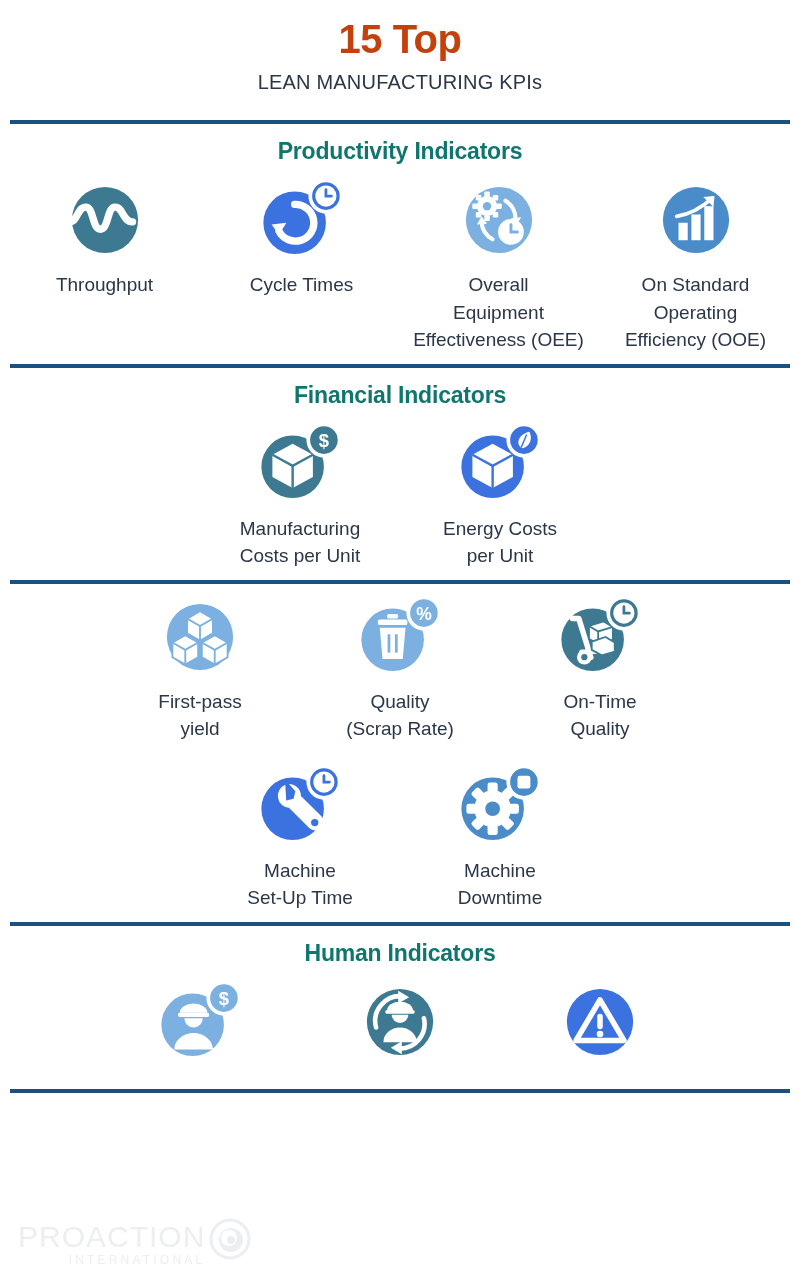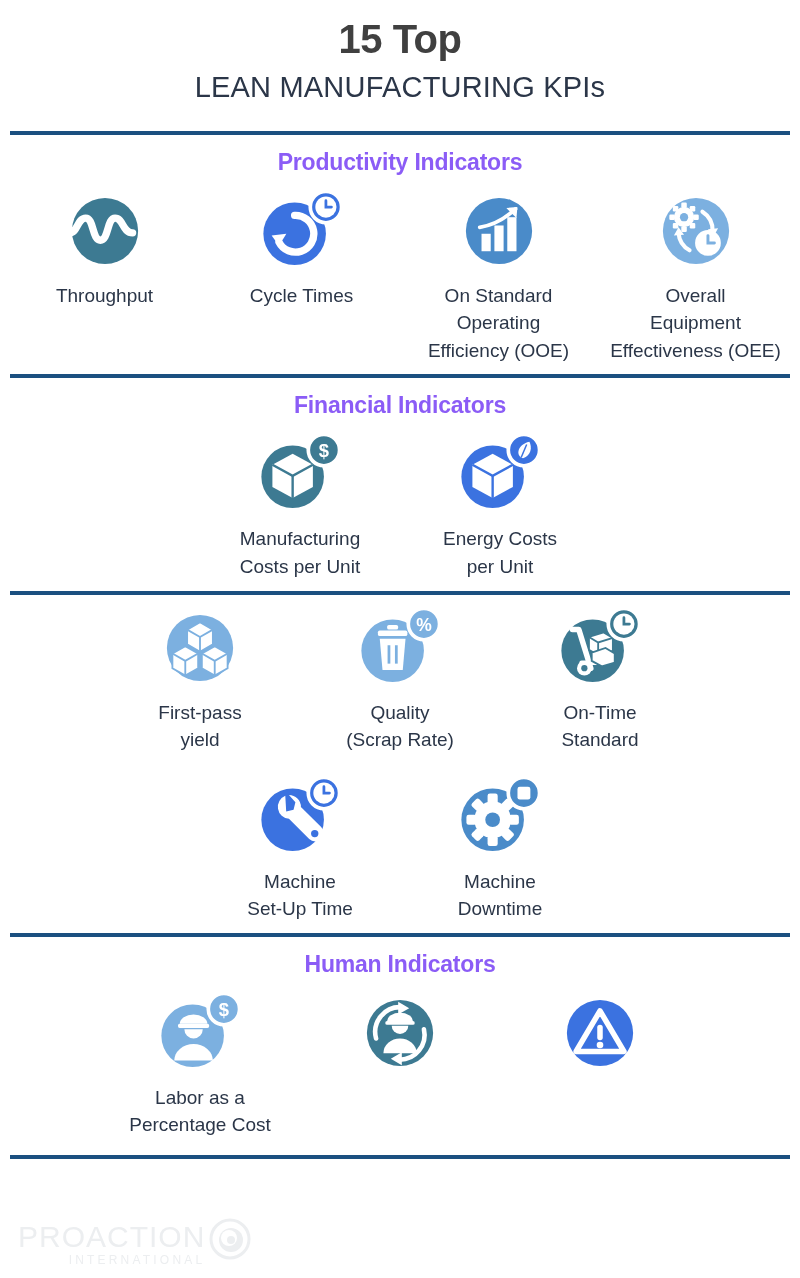--- a/index.html
+++ b/index.html
@@ -15,26 +15,26 @@
     height: 1278px;
     background: #ffffff;
     overflow: hidden;
   }
 
   
   .header { padding: 16px 0 0 0; text-align: center; }
   .title-main {
     font-size: 40px;
     font-weight: bold;
-    color: #404040;
+    color: #c2410c;
     letter-spacing: -0.5px;
     line-height: 1.15;
   }
   .title-sub {
-    font-size: 29px;
+    font-size: 20px;
     font-weight: normal;
     color: #2b3648;
     letter-spacing: 0.2px;
     margin-top: 8px;
     line-height: 1.2;
   }
 
   
   .divider {
     height: 4px;
@@ -42,21 +42,21 @@
     margin: 0 10px;
   }
   .divider.top { margin-top: 26px; }
 
   
   .section { padding: 14px 0 10px 0; }
   .section-title {
     text-align: center;
     font-size: 23px;
     font-weight: bold;
-    color: #8b5cf6;
+    color: #0f766e;
     margin-bottom: 16px;
     letter-spacing: -0.2px;
   }
   .row {
     display: flex;
     justify-content: center;
     align-items: flex-start;
     padding: 0 6px;
   }
   .row.row4 > .item { width: 200px; }
@@ -155,35 +155,20 @@
               <svg width="92" height="92" viewBox="0 0 100 100">
                 <circle cx="42" cy="53" r="34" fill="#3b72e0"></circle>
                 <path d="M42 33 A20 20 0 1 1 25 62" stroke="#ffffff" stroke-width="8" fill="none" stroke-linecap="round"></path>
                 <path d="M33 53 L25 66 L17 55 Z" fill="#ffffff"></path>
                 <circle cx="76" cy="24" r="17" fill="#3b72e0" stroke="#ffffff" stroke-width="4"></circle>
                 <circle cx="76" cy="24" r="11.5" fill="#ffffff"></circle>
                 <path d="M76 17 L76 24 L82 24" stroke="#3b72e0" stroke-width="3" fill="none" stroke-linecap="round"></path>
               </svg>
             </div>
             <div class="item-label">Cycle Times</div>
-          </div>
-          <div class="item">
-            <div class="icon-wrap">
-              <svg width="92" height="92" viewBox="0 0 100 100">
-                <circle cx="50" cy="50" r="36" fill="#4a8bc9"></circle>
-                <rect x="31" y="53" width="10" height="19" fill="#ffffff"></rect>
-                <rect x="45" y="44" width="10" height="28" fill="#ffffff"></rect>
-                <rect x="59" y="35" width="10" height="37" fill="#ffffff"></rect>
-                <path d="M29 46 C42 44, 55 38, 68 26" stroke="#ffffff" stroke-width="4" fill="none" stroke-linecap="round"></path>
-                <path d="M58 25 L70 24 L69 36 Z" fill="#ffffff"></path>
-              </svg>
-            </div>
-            <div class="item-label">On Standard
-Operating
-Efficiency (OOE)</div>
           </div>
           <div class="item">
             <div class="icon-wrap">
               <svg width="92" height="92" viewBox="0 0 100 100">
                 <circle cx="50" cy="50" r="36" fill="#7cb0e0"></circle>
                 <g fill="#ffffff">
                   <circle cx="37" cy="35" r="11"></circle>
                   <rect x="47" y="32" width="6" height="6" rx="1.3"></rect>
                   <rect x="43.19238815542512" y="41.19238815542512" width="6" height="6" rx="1.3"></rect>
                   <rect x="34" y="45" width="6" height="6" rx="1.3"></rect>
@@ -199,20 +184,35 @@
                 <path d="M43 71 A24 24 0 0 1 31 52" stroke="#ffffff" stroke-width="4.5" fill="none" stroke-linecap="round"></path>
                 <path d="M37 54 L31 46 L26 55 Z" fill="#ffffff"></path>
                 <circle cx="63" cy="63" r="14" fill="#ffffff"></circle>
                 <path d="M63 55 L63 63 L70 63" stroke="#7cb0e0" stroke-width="3.2" fill="none" stroke-linecap="round"></path>
               </svg>
             </div>
             <div class="item-label">Overall
 Equipment
 Effectiveness (OEE)</div>
           </div>
+          <div class="item">
+            <div class="icon-wrap">
+              <svg width="92" height="92" viewBox="0 0 100 100">
+                <circle cx="50" cy="50" r="36" fill="#4a8bc9"></circle>
+                <rect x="31" y="53" width="10" height="19" fill="#ffffff"></rect>
+                <rect x="45" y="44" width="10" height="28" fill="#ffffff"></rect>
+                <rect x="59" y="35" width="10" height="37" fill="#ffffff"></rect>
+                <path d="M29 46 C42 44, 55 38, 68 26" stroke="#ffffff" stroke-width="4" fill="none" stroke-linecap="round"></path>
+                <path d="M58 25 L70 24 L69 36 Z" fill="#ffffff"></path>
+              </svg>
+            </div>
+            <div class="item-label">On Standard
+Operating
+Efficiency (OOE)</div>
+          </div>
         </div>
       </div>
       <div class="divider"></div>
       <div class="section sec-financial">
         <div class="section-title">Financial Indicators</div>
         <div class="row row2">
           <div class="item">
             <div class="icon-wrap">
               <svg width="92" height="92" viewBox="0 0 100 100">
                 <circle cx="42" cy="53" r="34" fill="#3d7a92"></circle>
@@ -295,21 +295,21 @@
                 <circle cx="33" cy="72" r="3.4" fill="#3d7a92"></circle>
                 <path d="M38 38 L54 33 L64 39 L64 53 L48 58 L38 52 Z" fill="#ffffff" stroke="#3d7a92" stroke-width="2"></path>
                 <path d="M38 38 L48 44 L64 39 M48 44 L48 58" stroke="#3d7a92" stroke-width="2" fill="none"></path>
                 <path d="M41 55 L56 50 L66 56 L66 66 L52 70 L41 64 Z" fill="#ffffff" stroke="#3d7a92" stroke-width="2"></path>
                 <circle cx="76" cy="24" r="17" fill="#3d7a92" stroke="#ffffff" stroke-width="4"></circle>
                 <circle cx="76" cy="24" r="11.5" fill="#ffffff"></circle>
                 <path d="M76 17 L76 24 L82 24" stroke="#3d7a92" stroke-width="3" fill="none" stroke-linecap="round"></path>
               </svg>
             </div>
             <div class="item-label">On-Time
-Standard</div>
+Quality</div>
           </div>
         </div>
         <div class="row row2">
           <div class="item">
             <div class="icon-wrap">
               <svg width="92" height="92" viewBox="0 0 100 100">
                 <circle cx="42" cy="53" r="34" fill="#3b72e0"></circle>
                 <path d="M34 27 a13 13 0 0 0 4 25 l22 22 a9 9 0 0 0 13 -13 l-22 -22 a13 13 0 0 0 -13 -13 l7 8 -2 8 -8 2 z" fill="#ffffff"></path>
                 <circle cx="66" cy="68" r="4" fill="#3b72e0"></circle>
                 <circle cx="76" cy="24" r="17" fill="#3b72e0" stroke="#ffffff" stroke-width="4"></circle>
@@ -354,22 +354,20 @@
               <svg width="92" height="92" viewBox="0 0 100 100">
                 <circle cx="42" cy="53" r="34" fill="#7cb0e0"></circle>
                 <path d="M28 40 a15 10 0 0 1 30 0 z" fill="#ffffff"></path>
                 <rect x="26" y="40" width="34" height="4.5" rx="2" fill="#ffffff"></rect>
                 <path d="M33 46 a10 10 0 0 0 20 0 z" fill="#ffffff"></path>
                 <path d="M22 80 a21 18 0 0 1 42 0 z" fill="#ffffff"></path>
                 <circle cx="76" cy="24" r="17" fill="#7cb0e0" stroke="#ffffff" stroke-width="4"></circle>
                 <text x="76" y="31" font-family="Liberation Sans, sans-serif" font-size="20" font-weight="bold" fill="#ffffff" text-anchor="middle">$</text>
               </svg>
             </div>
-            <div class="item-label">Labor as a
-Percentage Cost</div>
           </div>
           <div class="item">
             <div class="icon-wrap">
               <svg width="92" height="92" viewBox="0 0 100 100">
                 <circle cx="50" cy="50" r="36" fill="#3d7a92"></circle>
                 <path d="M36 37 a14 9 0 0 1 28 0 z" fill="#ffffff"></path>
                 <rect x="34" y="37" width="32" height="4" rx="2" fill="#ffffff"></rect>
                 <path d="M41 42 a9 9 0 0 0 18 0 z" fill="#ffffff"></path>
                 <path d="M32 72 a18 16 0 0 1 36 0 z" fill="#ffffff"></path>
                 <path d="M24 56 A27 27 0 0 1 52 22" stroke="#ffffff" stroke-width="5" fill="none" stroke-linecap="round"></path>

